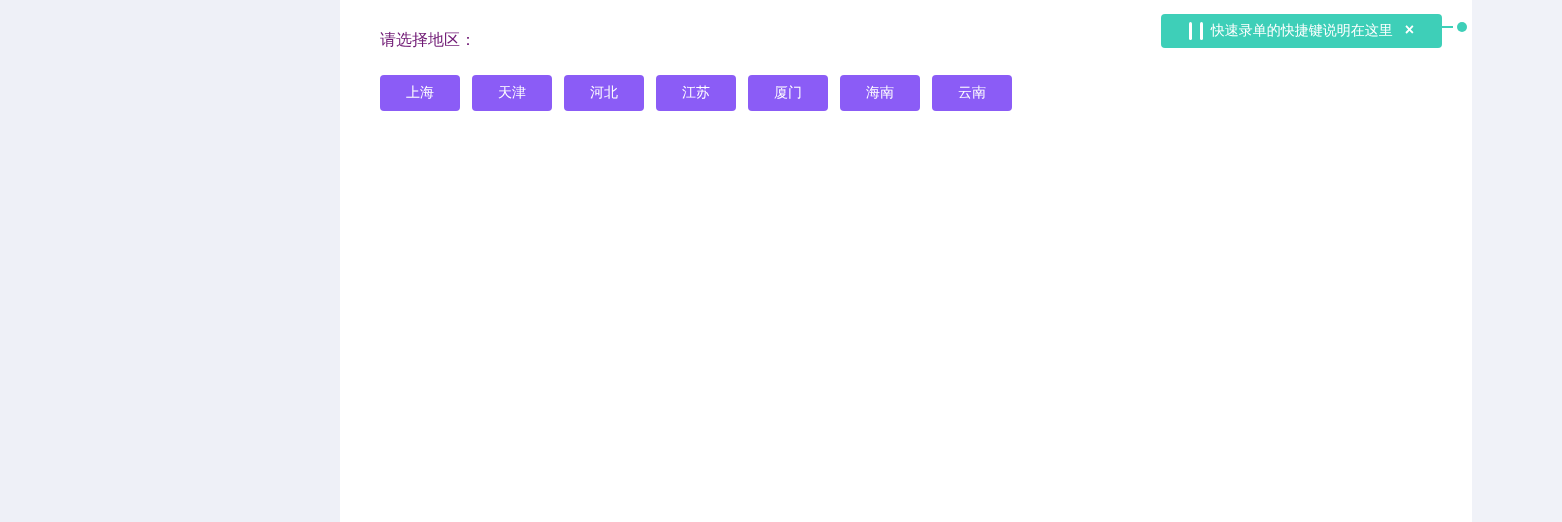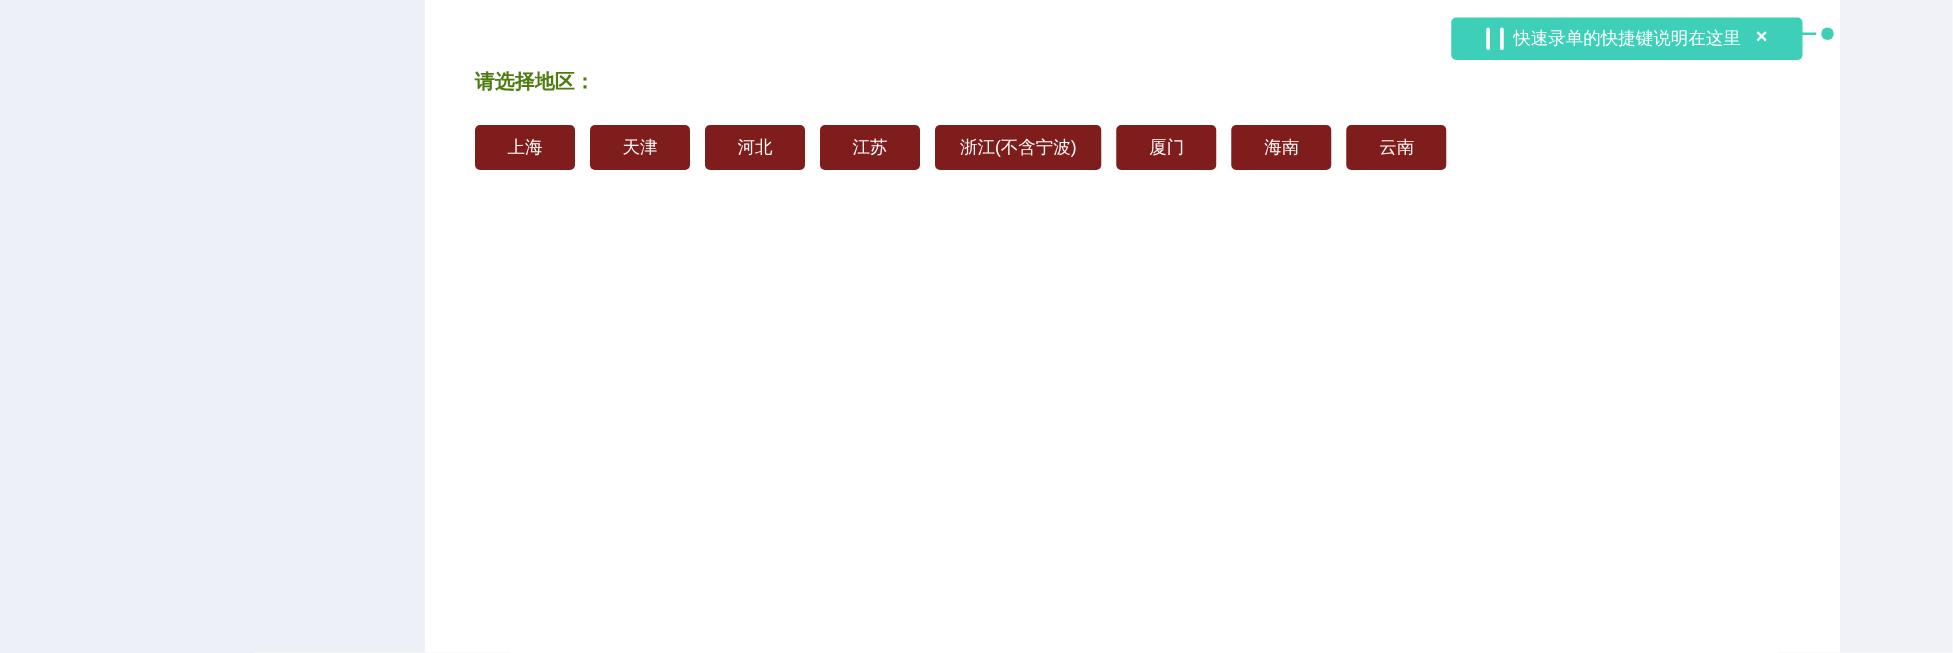--- a/index.html
+++ b/index.html
@@ -31,34 +31,33 @@
       left: 340px;
       top: 0;
       right: 0;
       bottom: 0;
       background: #ffffff;
       padding: 30px 40px;
     }
 
     .page-title {
       font-size: 16px;
-      color: #4d7c0f;
-      font-weight: bold;
+      color: #701a75;
+      font-weight: normal;
       margin-bottom: 24px;
-      margin-top: 25px;
     }
 
     .region-buttons {
       display: flex;
       flex-wrap: wrap;
       gap: 12px;
     }
 
     .region-btn {
-      background: #7f1d1d;
+      background: #8b5cf6;
       border: none;
       border-radius: 4px;
       color: #fff;
       font-size: 14px;
       padding: 0 20px;
       height: 36px;
       cursor: pointer;
       white-space: nowrap;
       min-width: 80px;
       display: flex;
@@ -143,21 +142,20 @@
 <div class="left-sidebar"></div>
 
 <div class="main-content">
   <div class="page-title">请选择地区：</div>
 
   <div class="region-buttons">
   <button class="region-btn">上海</button>
       <button class="region-btn">天津</button>
       <button class="region-btn">河北</button>
       <button class="region-btn">江苏</button>
-      <button class="region-btn">浙江(不含宁波)</button>
       <button class="region-btn">厦门</button>
       <button class="region-btn">海南</button>
       <button class="region-btn">云南</button>
     </div>
 </div>
 
 <div class="tooltip-banner">
   <span style="display:inline-block;width:3px;height:18px;background:#fff;border-radius:2px;flex-shrink:0;"></span>
   <span class="tooltip-text">快速录单的快捷键说明在这里</span>
   <span class="tooltip-close">×</span>

